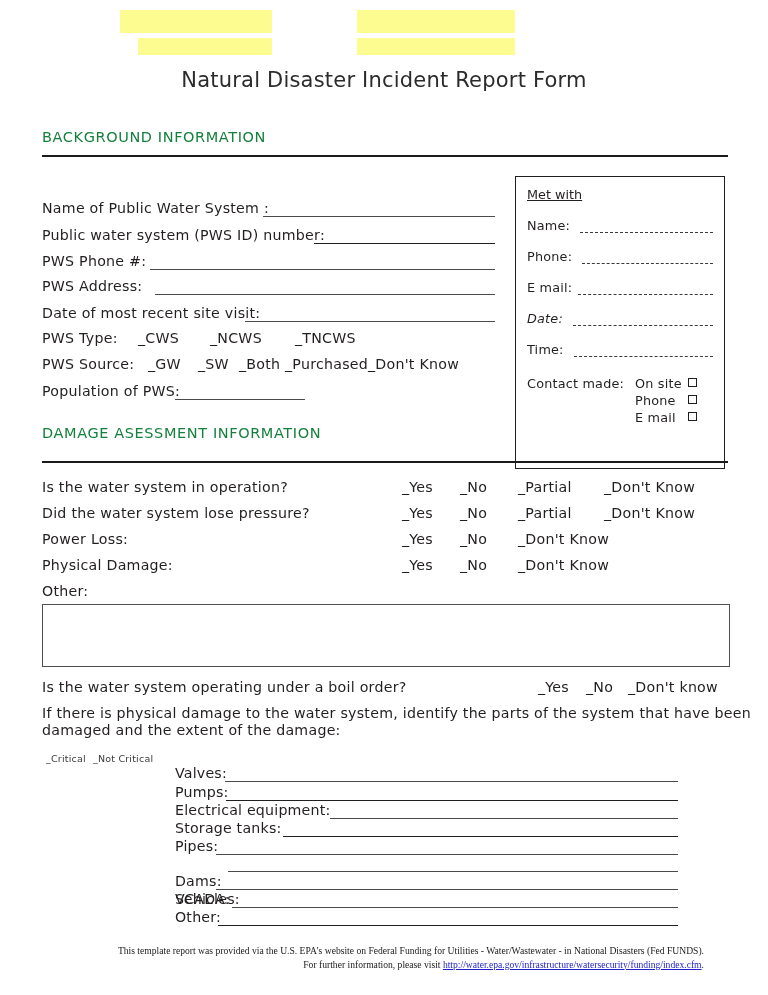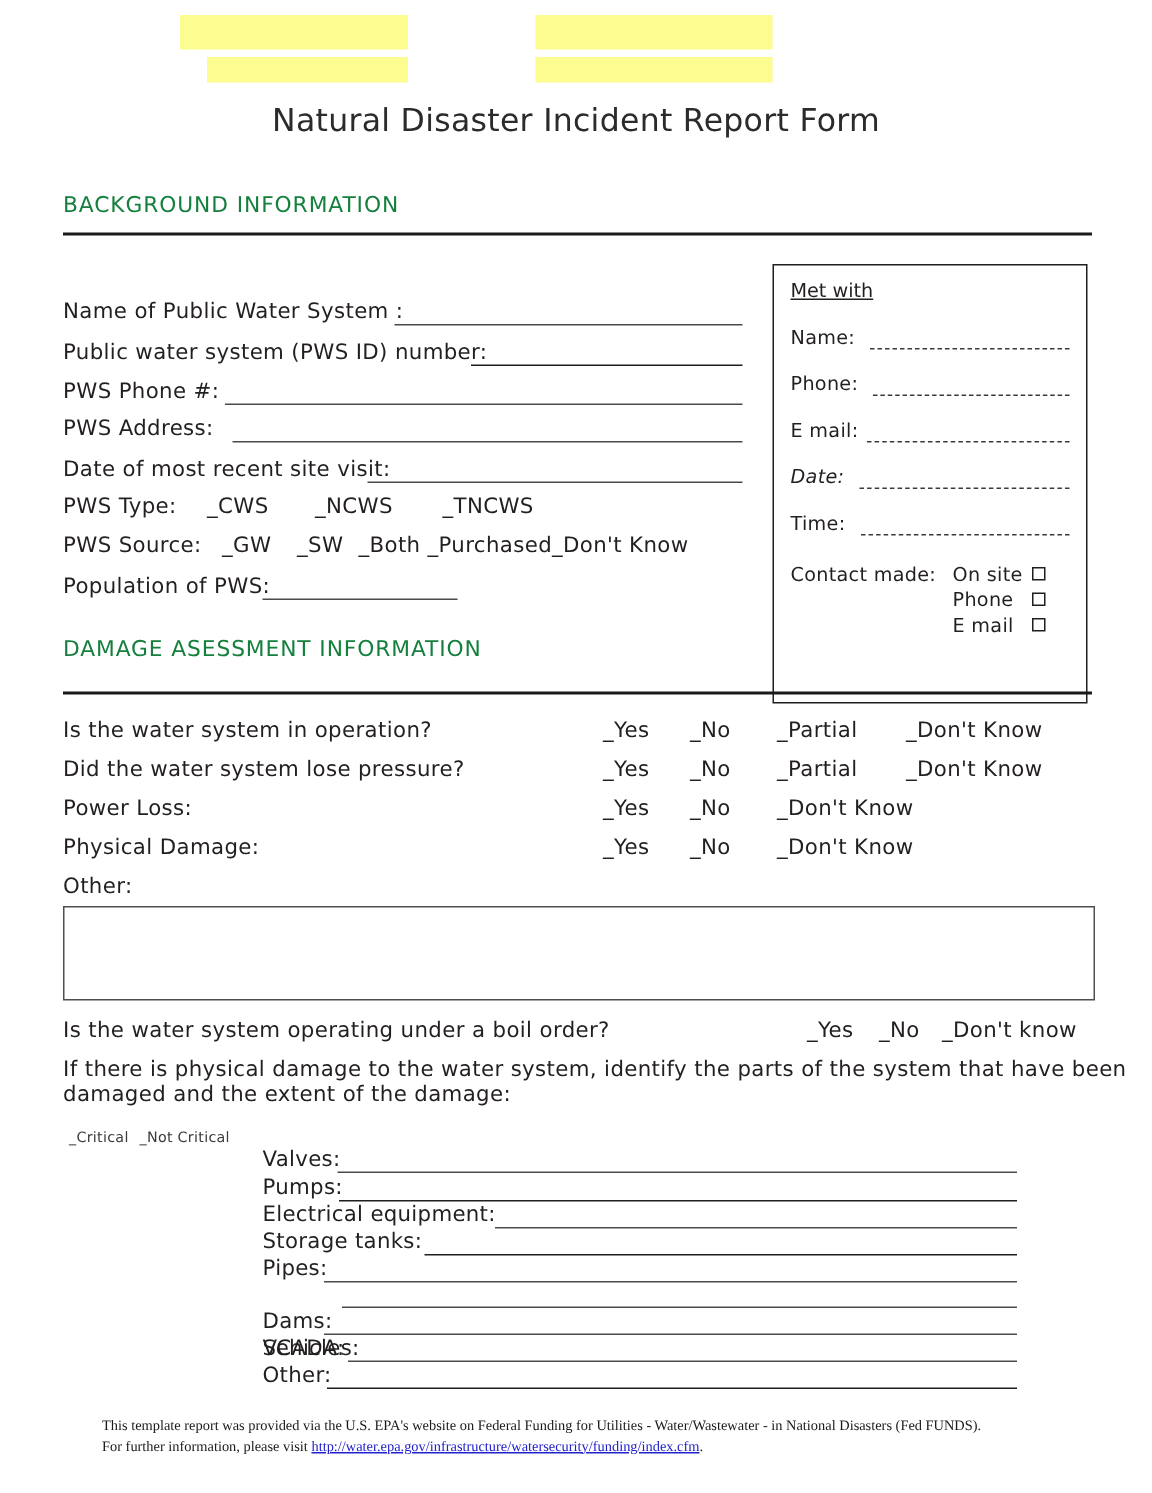--- a/index.html
+++ b/index.html
@@ -141,20 +141,21 @@
   
   .footer {
     position: absolute;
     left: 68px;
     top: 944px;
     width: 636px;
     font-family: "Liberation Serif", serif;
     font-size: 9.6px;
     line-height: 13.5px;
     color: #1a1a1a;
+    text-align: right;
   }
   .footer a.link {
     color: #2222cc;
     text-decoration: underline;
     margin-top: 40px;
   }
 </style>
 </head>
 <body>
 

